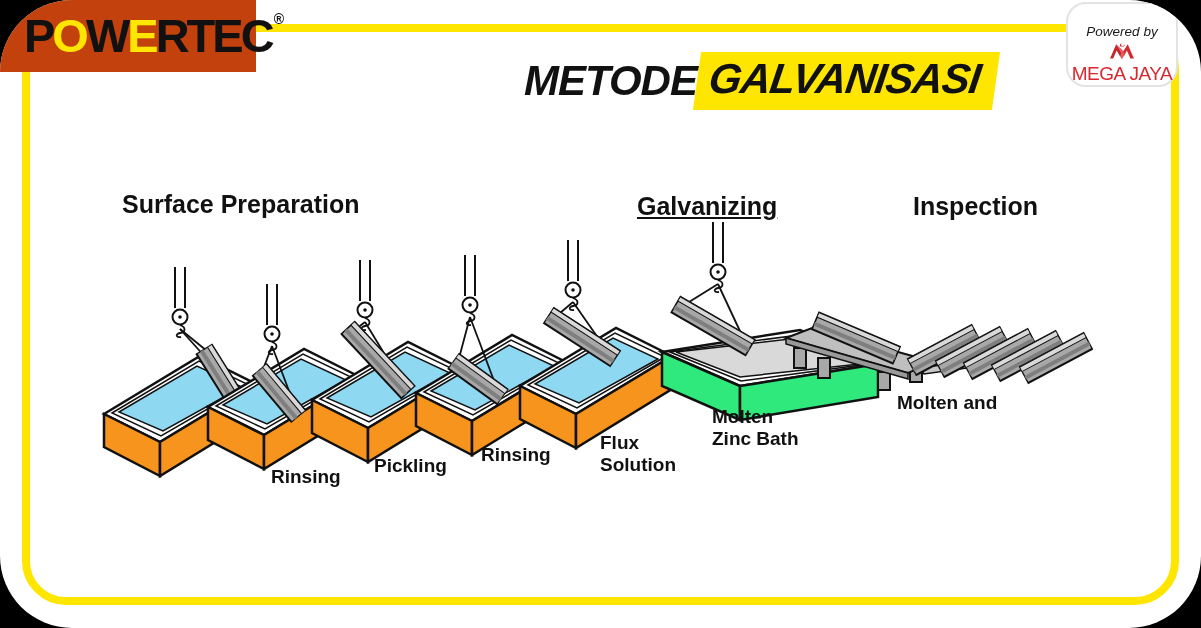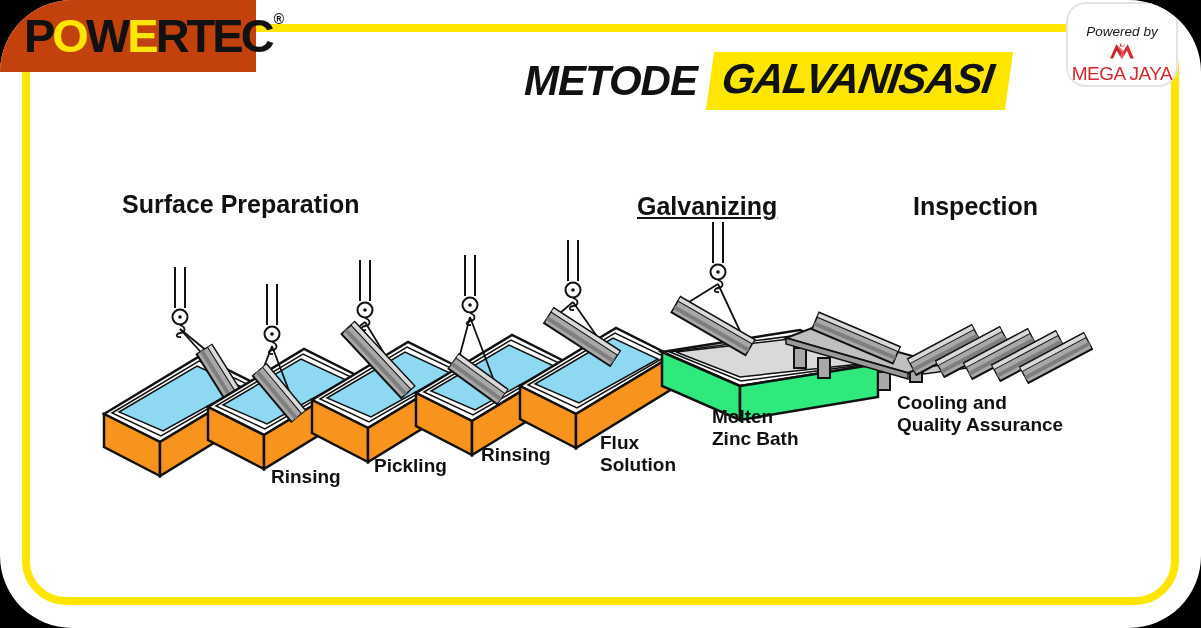--- a/index.html
+++ b/index.html
@@ -19,21 +19,21 @@
   }
   .logo{
     position:absolute;left:24px;top:8px;
     font-weight:900;font-size:47px;letter-spacing:-3px;color:#111;
     font-family:"Liberation Sans", sans-serif; white-space:nowrap;
   }
   .logo .yel{color:var(--accent_yellow);}
   .logo sup{font-size:14px;letter-spacing:0;vertical-align:28px;margin-left:2px;}
   
   .title{
-    position:absolute;left:524px;top:52px;display:flex;align-items:center;gap:13px;
+    position:absolute;left:524px;top:52px;display:flex;align-items:center;
     font-style:italic;font-weight:900;font-size:42px;letter-spacing:-1px;color:#111;
     white-space:nowrap;
   }
   .title .hl{
     background:var(--accent_yellow);
     padding:3px 16px 7px 12px;
     transform:skewX(-8deg);
   }
   .title .hl span{display:inline-block;transform:skewX(0deg);}
   
@@ -182,17 +182,16 @@
   <div class="s-label" style="left:481px;top:444px;">Rinsing</div>
   <div class="s-label" style="left:584px;top:432px;margin-left:16px;">
     <div>Flux</div>
     <div>Solution</div>
   </div>
   <div class="s-label" style="left:712px;top:406px;">
     <div>Molten</div>
     <div>Zinc Bath</div>
   </div>
   <div class="s-label" style="left:897px;top:392px;">
-    <div>Cooling and</div>
-    <div>Quality Assurance</div>
+    <div>Molten and</div>
   </div>
 
 </div>
 
 </body></html>

